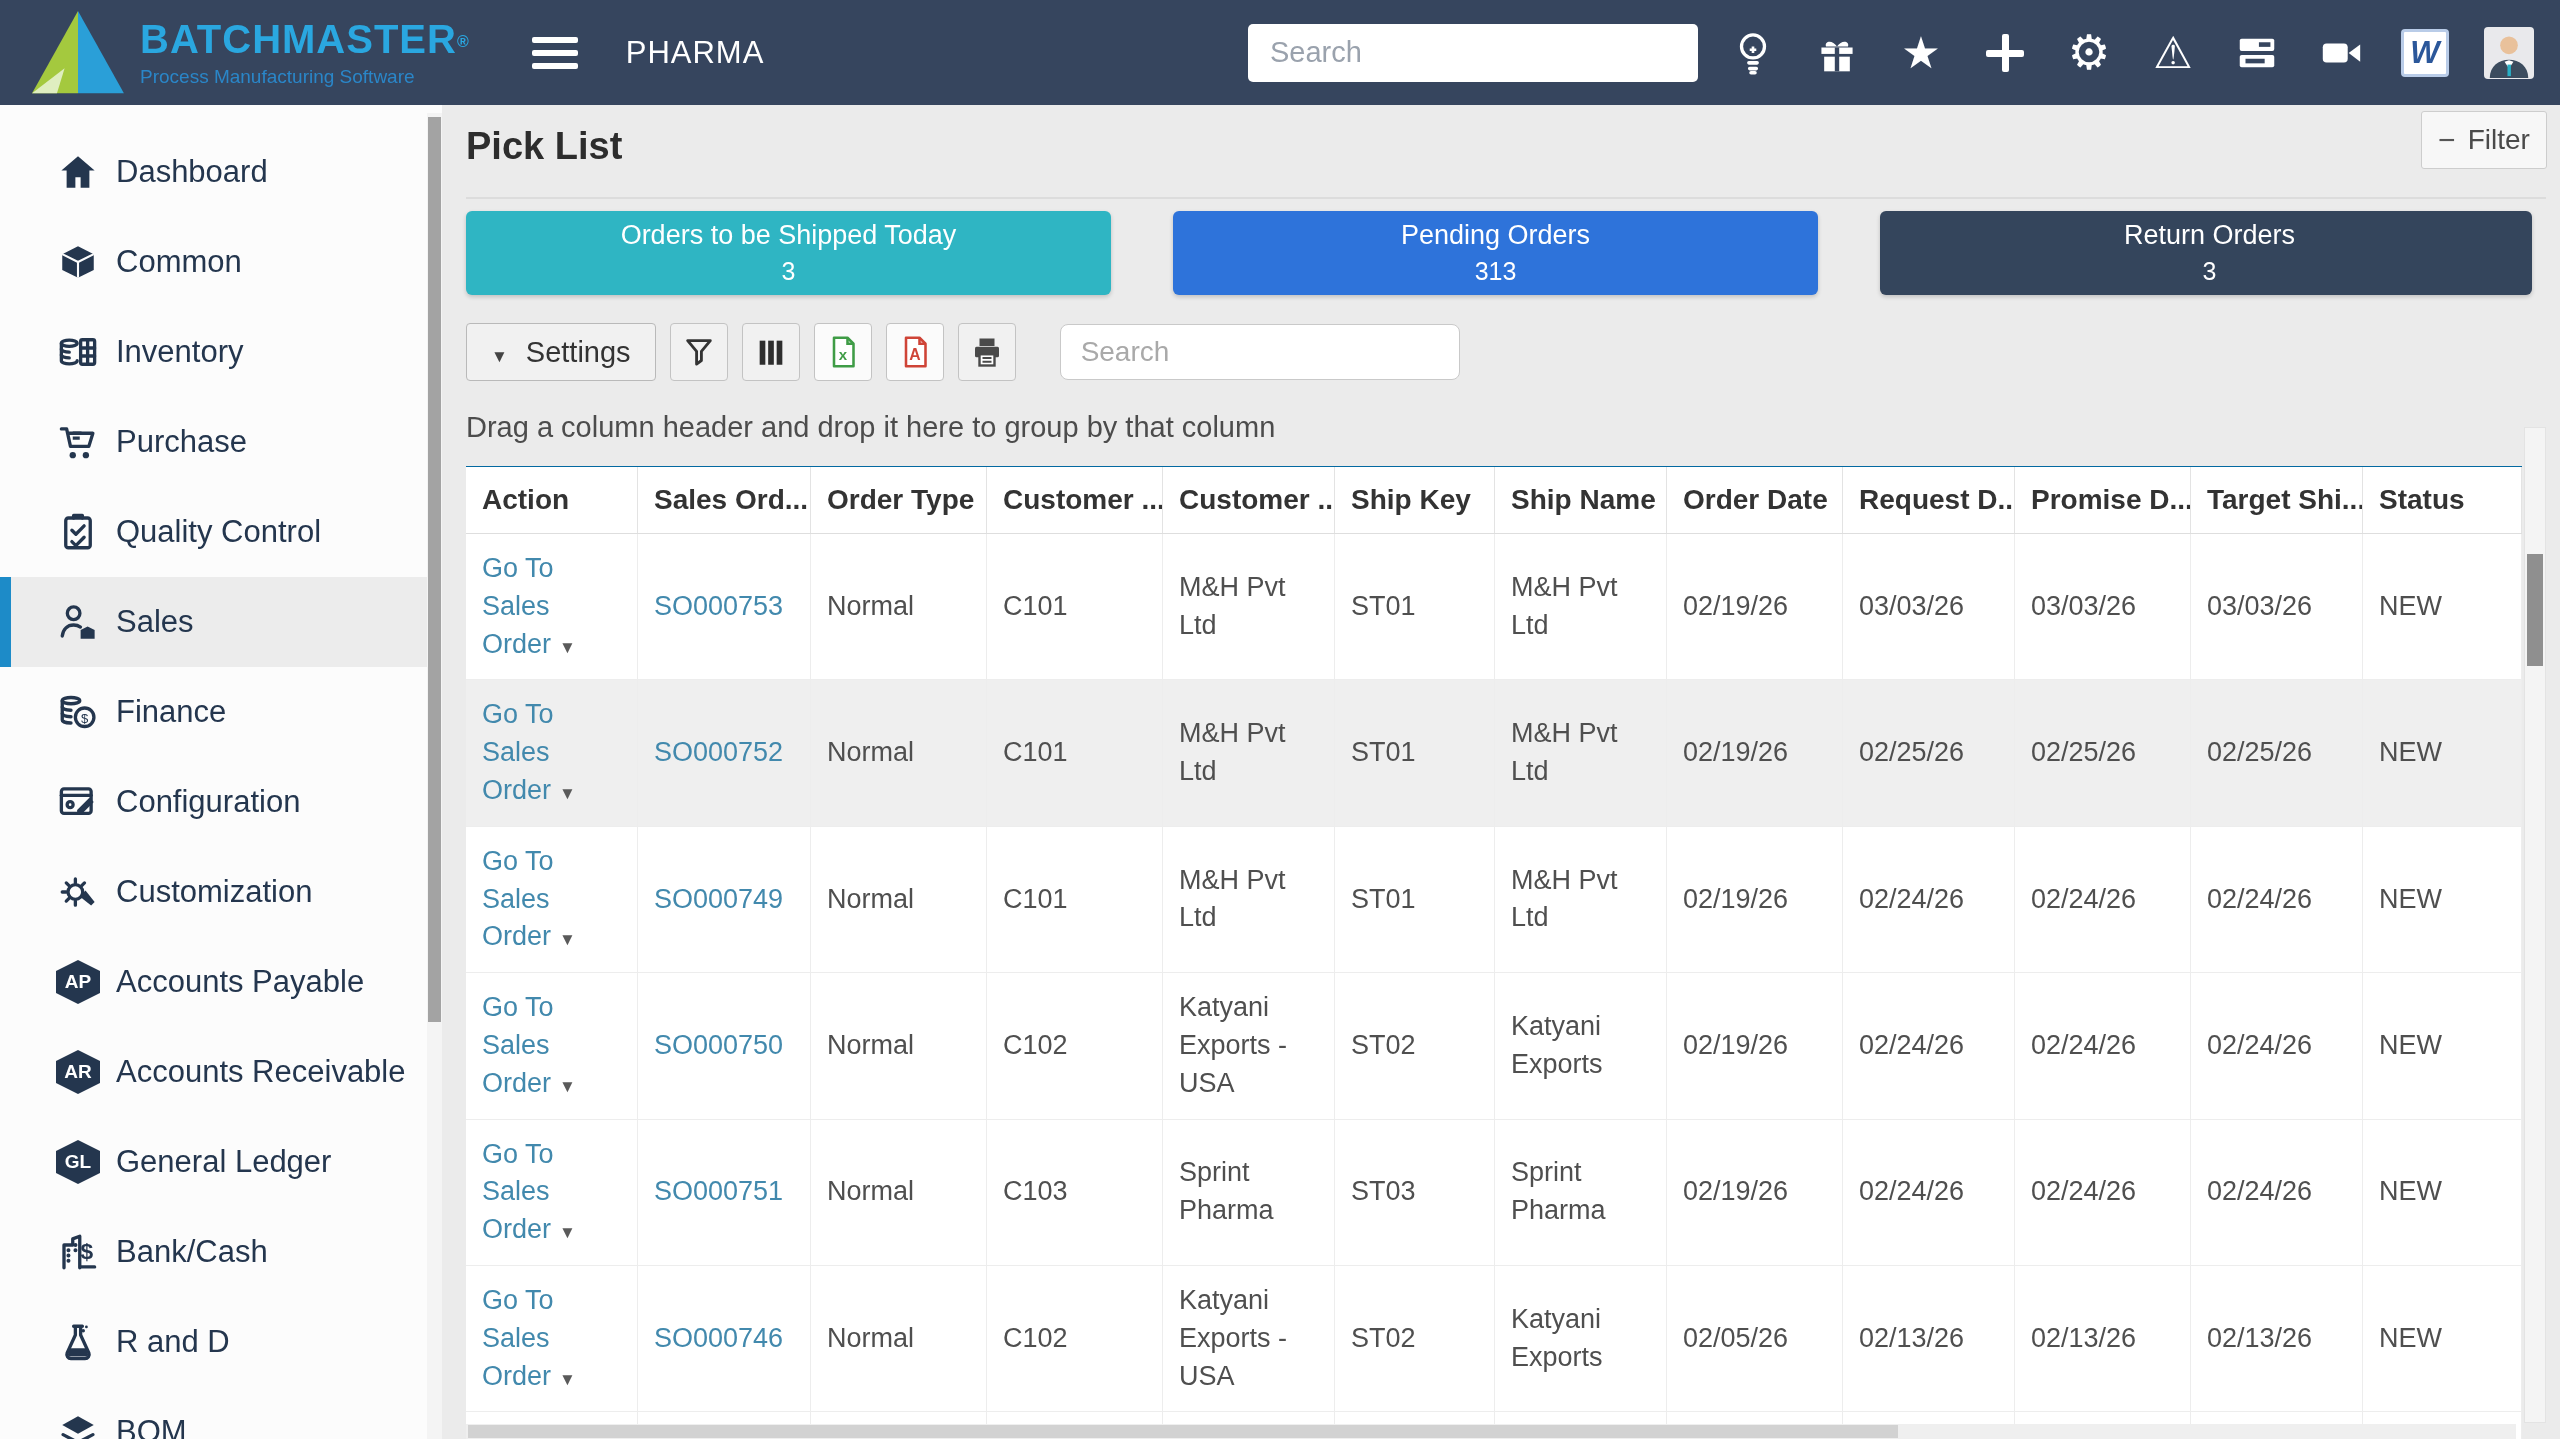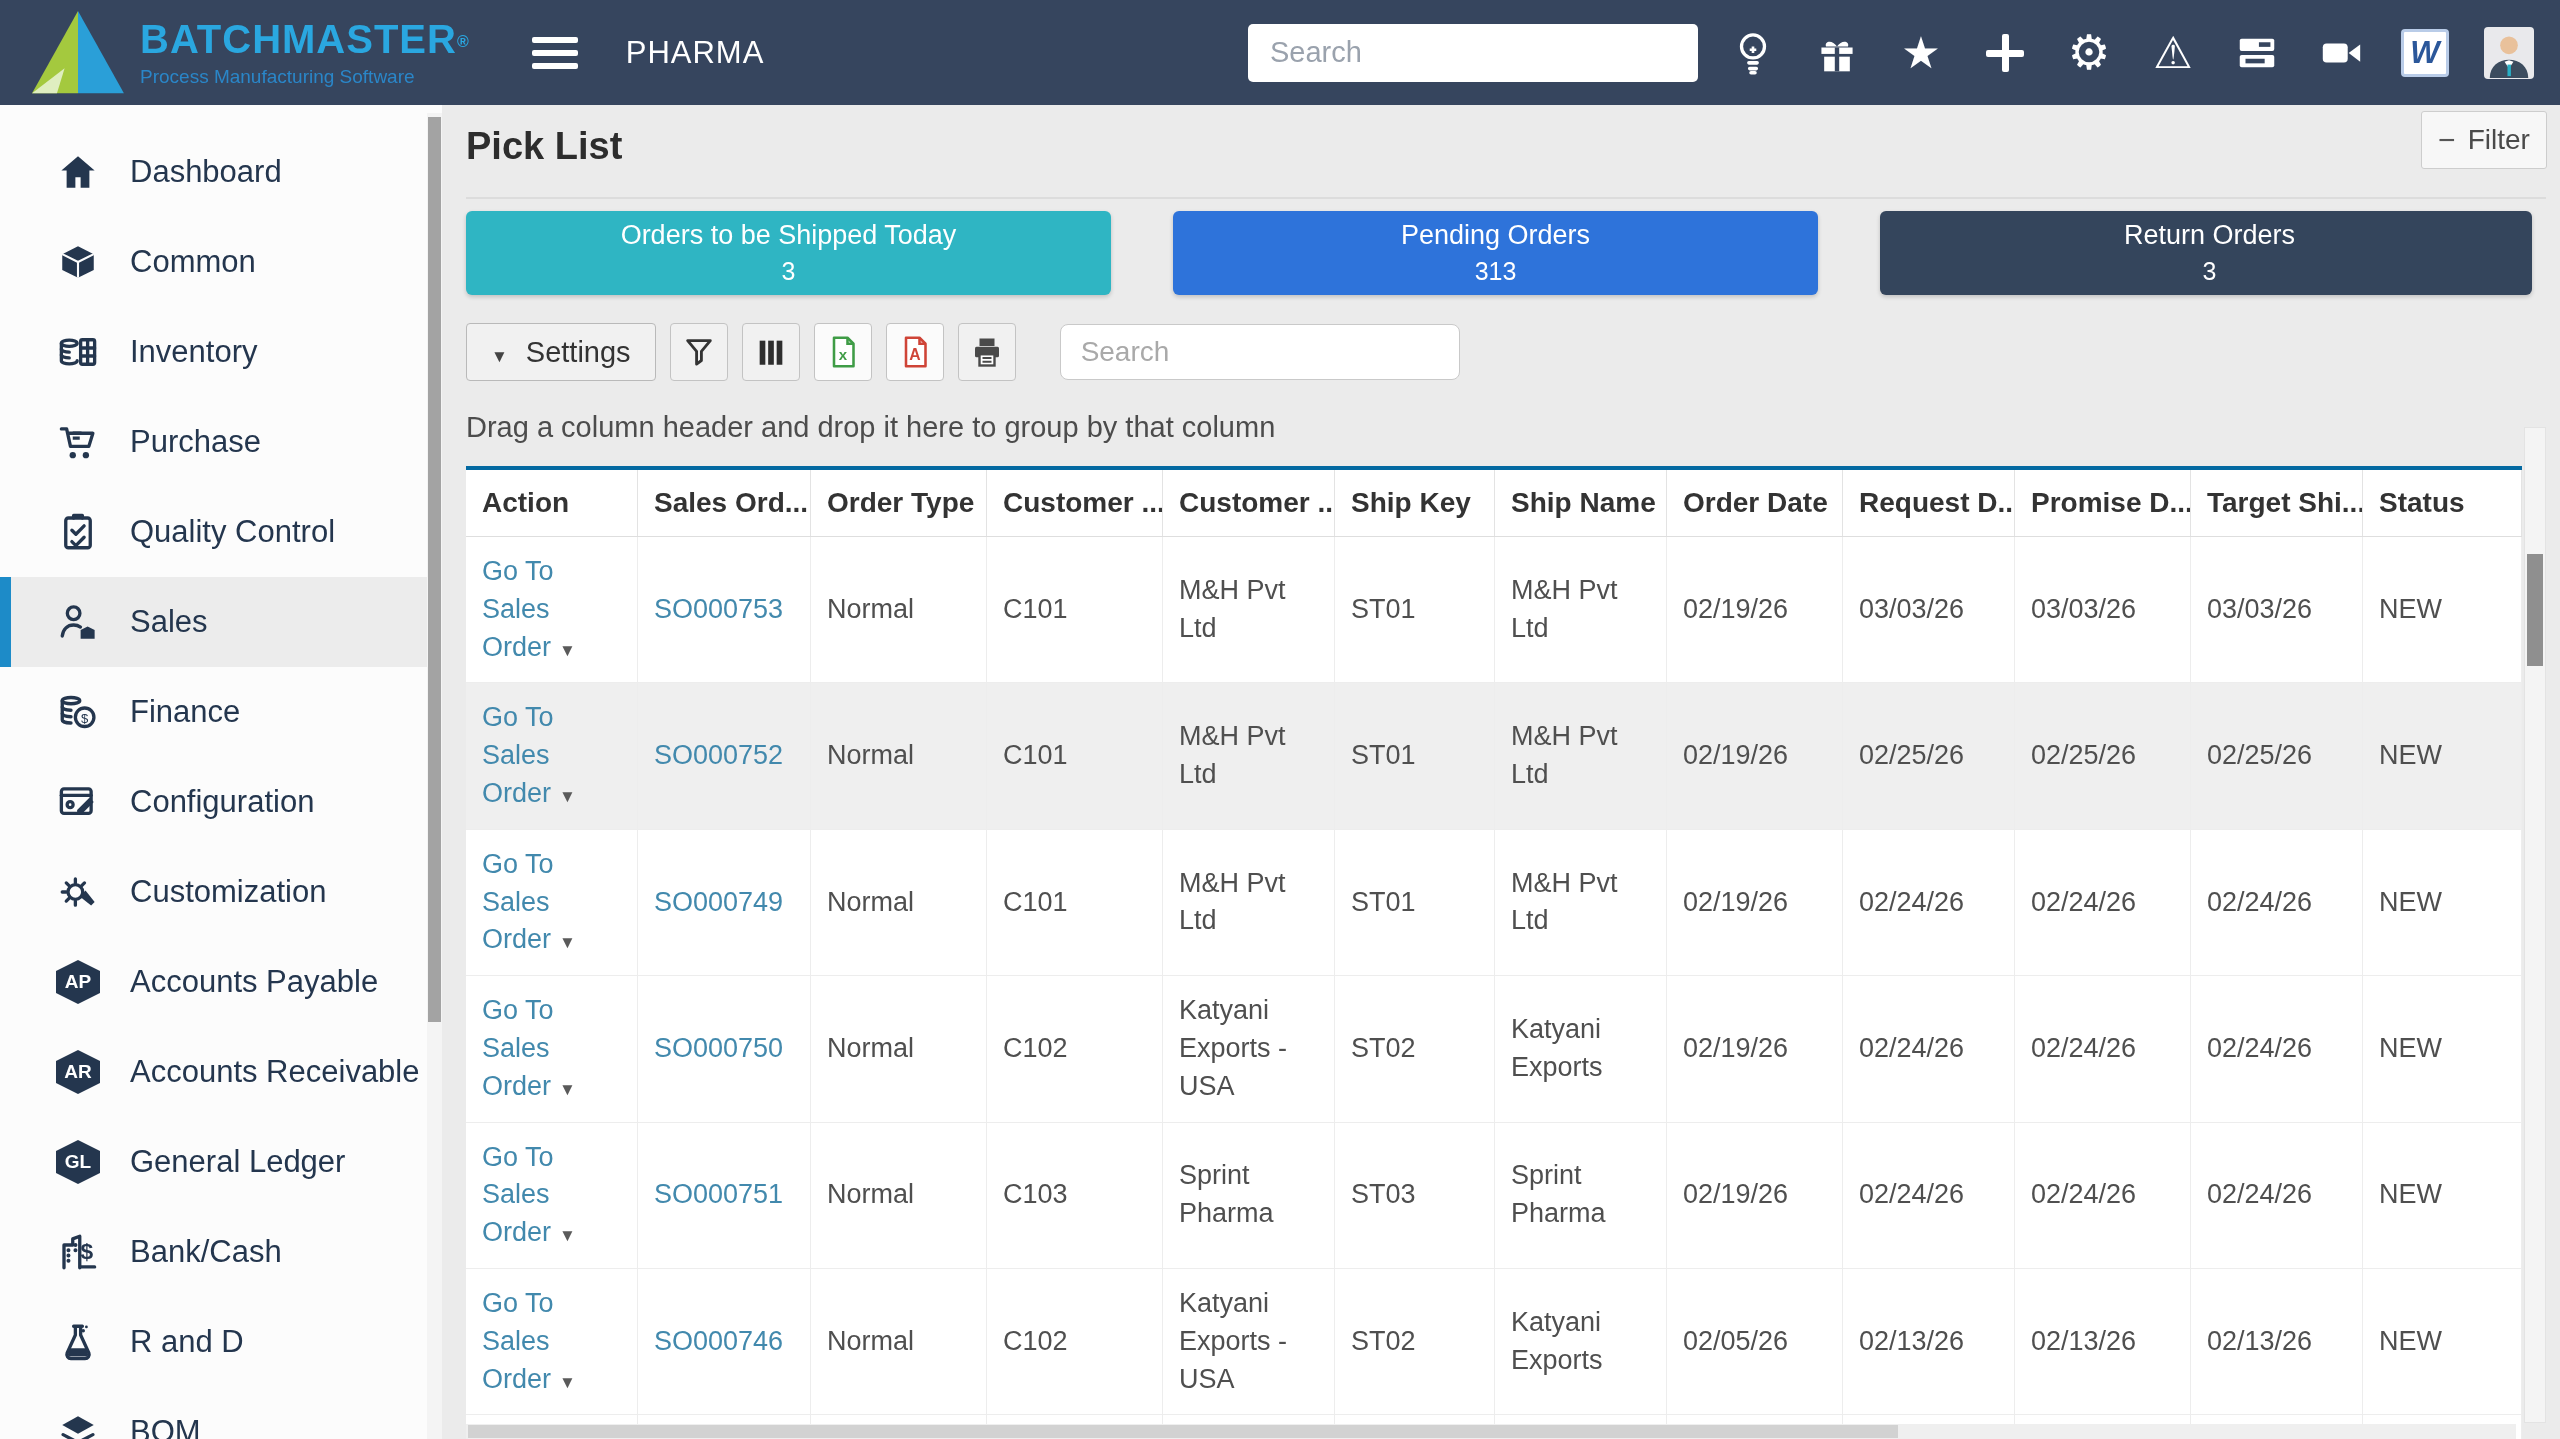--- a/index.html
+++ b/index.html
@@ -35,21 +35,21 @@
   .plus-shape::after { top:16px; left:0; width:38px; height:7px; }
   .word-badge { width:48px; height:48px; background:#fff; border:3px solid #b9cce8; border-radius:4px;
                 color:#2b579a; font-weight:bold; font-size:31px; display:flex; align-items:center;
                 justify-content:center; font-style:italic; }
   .avatar-badge { width:52px; height:52px; background:#e9e9ec; border-radius:4px; overflow:hidden;
                   display:flex; align-items:flex-end; justify-content:center; }
 
   
   .sidebar { position:absolute; top:105px; left:0; width:442px; bottom:0; background:#fcfcfc; z-index:20; }
   .side-list { padding-top:22px; }
-  .side-item { height:90px; display:flex; align-items:center; padding-left:56px; gap:30px;
+  .side-item { height:90px; display:flex; align-items:center; padding-left:56px; gap:16px;
                cursor:pointer; position:relative; }
   .side-item .s-icon { width:44px; height:44px; flex:0 0 44px; color:#24364e;
                        display:flex; align-items:center; justify-content:center; }
   .side-item .s-label { font-size:31px; color:#24364e; font-weight:500; white-space:nowrap; }
   .side-item.active { background:#ececec; }
   .side-item.active::before { content:""; position:absolute; left:0; top:0; bottom:0; width:11px; background:#1d8bc8; }
   .hexbadge { width:55px; height:44px; background:#24364e; color:#fff; font-weight:bold; font-size:19px;
               display:flex; align-items:center; justify-content:center;
               clip-path:polygon(50% 0,100% 25%,100% 75%,50% 100%,0 75%,0 25%); }
   .side-scroll { position:absolute; top:8px; right:0; width:15px; bottom:0; background:#f4f4f4; }
@@ -83,21 +83,21 @@
   .grid-search { width:400px; height:56px; border:1px solid #c9c9c9; border-radius:8px; background:#fff;
                  font-size:28px; padding:0 20px; color:#333; margin-left:30px; font-family:inherit; }
   .grid-search::placeholder { color:#a9a9a9; }
 
   .drag-hint { margin:30px 0 0 24px; font-size:29px; color:#4c4c4c; }
 
   
   .grid-wrap { margin:22px 0 0 24px; width:2056px; background:#fff; }
   .grid-row { display:grid;
     grid-template-columns:172px 173px 176px 176px 172px 160px 172px 176px 172px 176px 172px 159px; }
-  .grid-head { border-top:4px solid #0369a1; border-bottom:1px solid #dedede; background:#fff; }
+  .grid-head { border-top:1px solid #0369a1; border-bottom:1px solid #dedede; background:#fff; }
   .grid-head .hcell { min-height:66px; display:flex; align-items:center; padding:0 16px;
                       font-size:28px; font-weight:bold; color:#333; border-right:1px solid #e3e3e3;
                       white-space:nowrap; overflow:hidden; cursor:pointer; }
   .grid-body .grid-row { border-bottom:1px solid #ededed; }
   .grid-body .cell { padding:16px 16px; font-size:27px; color:#4f4f4f; border-right:1px solid #ededed;
                      display:flex; align-items:center; line-height:1.4; }
   .grid-body .cell .inner { width:100%; }
   .grid-row.hl { background:#efefef; }
   a.gridlink { color:#4289ad; text-decoration:none; cursor:pointer; }
   .caret-sm::before { content:"▼"; font-size:17px; color:#5a5a5a; margin-left:8px; }

